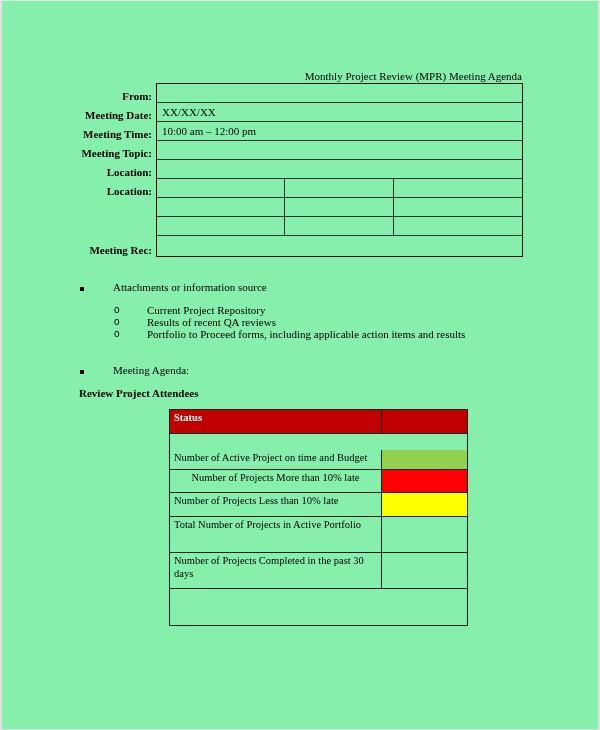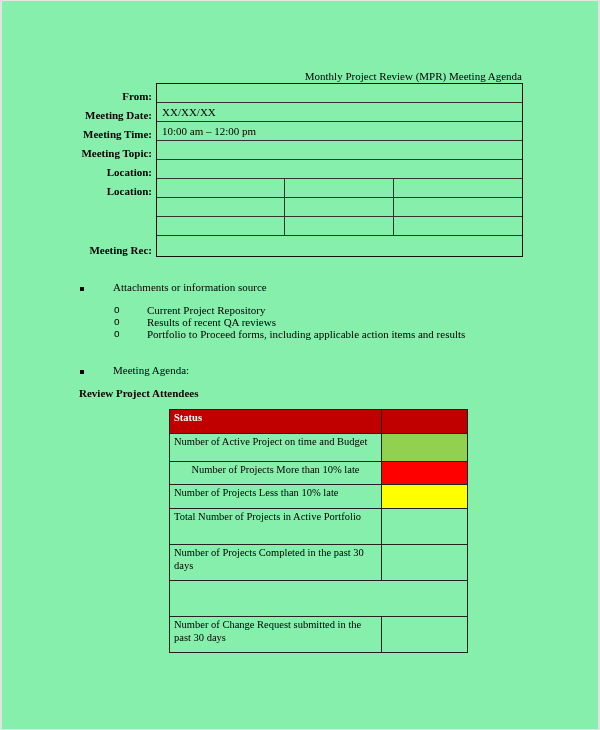--- a/index.html
+++ b/index.html
@@ -141,21 +141,21 @@
   <div class="bullet-mark" style="left:78px; top:369px;"></div>
   <div class="bullet-item" style="left:111px; top:363px;">Meeting Agenda:</div>
 
   <div class="section-heading">Review Project Attendees</div>
 
   <div class="dash">
     <div class="dash-row dash-head" style="height:24px;">
       <div class="dash-label">Status</div>
       <div class="dash-val"></div>
     </div>
-    <div class="dash-row" style="height:28px;">
+    <div class="dash-row" style="height:20px;margin-top:16px;">
       <div class="dash-label">Number of Active Project on time and Budget</div>
       <div class="dash-val" style="background:#92d050;"></div>
     </div>
     <div class="dash-row" style="height:23px;text-align:center;">
       <div class="dash-label">Number of Projects More than 10% late</div>
       <div class="dash-val" style="background:#ff0000;"></div>
     </div>
     <div class="dash-row" style="height:24px;">
       <div class="dash-label">Number of Projects Less than 10% late</div>
       <div class="dash-val" style="background:#ffff00;"></div>
@@ -164,19 +164,15 @@
       <div class="dash-label">Total Number of Projects in Active Portfolio</div>
       <div class="dash-val"></div>
     </div>
     <div class="dash-row" style="height:36px;">
       <div class="dash-label">Number of Projects Completed in the past 30 days</div>
       <div class="dash-val"></div>
     </div>
     <div class="dash-row" style="height:36px;">
       <div class="dash-val"></div>
     </div>
-    <div class="dash-row" style="height:35px;">
-      <div class="dash-label">Number of Change Request submitted in the past 30 days</div>
-      <div class="dash-val"></div>
-    </div>
   </div>
 
 </div>
 
 </body></html>

